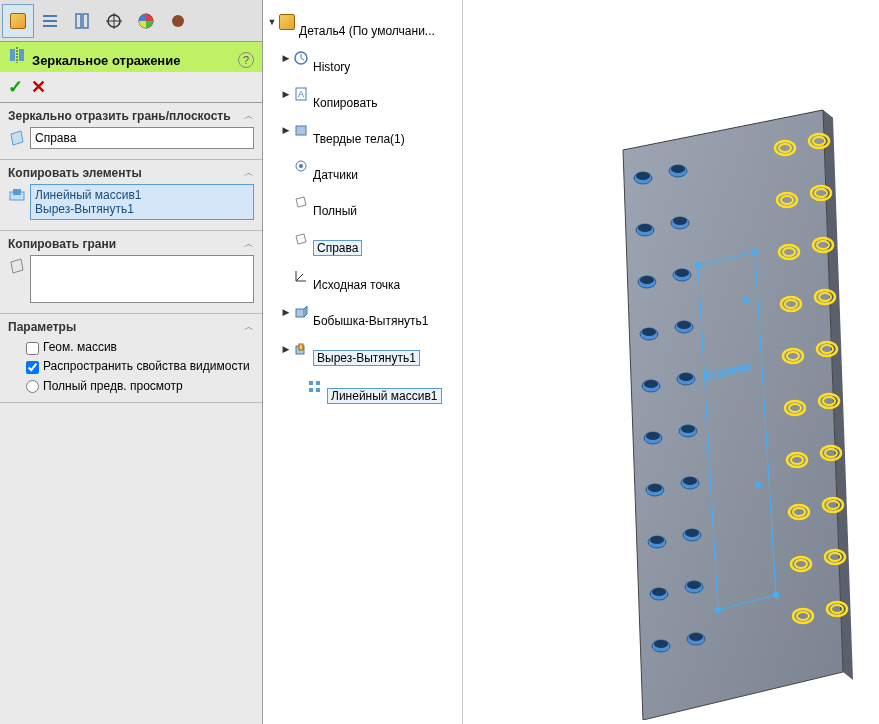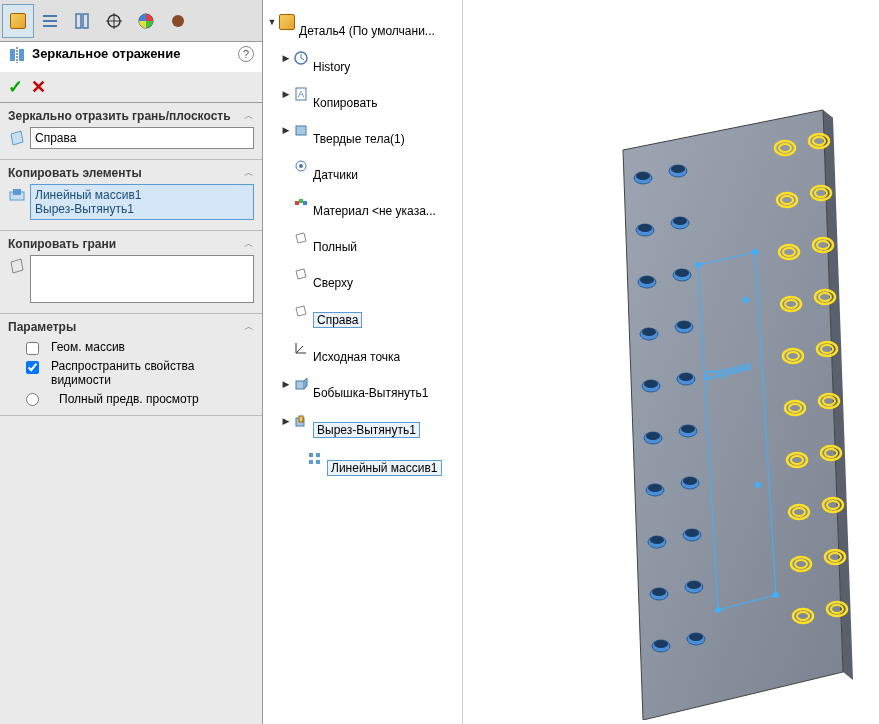--- a/index.html
+++ b/index.html
@@ -6,21 +6,21 @@
 body { width: 879px; height: 724px; background: #fff; overflow: hidden; position: relative; }
 
 .main-container { display: flex; height: 100%; }
 
 .left-panel { width: 263px; border-right: 1px solid #999; background: #eaeaea; display: flex; flex-direction: column; }
 
 .top-tabs { display: flex; border-bottom: 1px solid #999; background: #e0e0e0; height: 42px; align-items: center; padding: 2px; }
 .top-tabs .tab { width: 32px; height: 34px; display: flex; align-items: center; justify-content: center; border: 1px solid transparent; cursor: pointer; }
 .top-tabs .tab.active { background: #d8e6f0; border: 1px solid #7aa0c0; }
 
-.feature-header { display: flex; align-items: flex-start; padding: 4px 8px; background: #ffffff; }
+.feature-header { display: flex; align-items: flex-end; padding: 4px 8px; background: #bef264; }
 .feature-header-icon { margin-right: 6px; }
 .feature-header-title { font-weight: bold; font-size: 13px; flex: 1; }
 .feature-header-help { width: 16px; height: 16px; border: 1px solid #888; border-radius: 50%; font-size: 11px; display: flex; align-items: center; justify-content: center; color: #555; cursor: pointer; }
 
 .confirm-bar { padding: 4px 8px; display: flex; gap: 8px; border-bottom: 1px solid #999; }
 .confirm-btn { font-size: 18px; cursor: pointer; font-weight: bold; }
 .confirm-ok { color: #0a0; }
 .confirm-cancel { color: #c00; }
 
 .section { padding: 6px 8px; border-bottom: 1px solid #bbb; }
@@ -28,23 +28,23 @@
 .section-title { flex: 1; font-weight: bold; }
 .section-collapse { cursor: pointer; font-size: 10px; color: #555; }
 
 .input-row { display: flex; align-items: flex-start; gap: 4px; margin-bottom: 4px; }
 .input-icon { width: 18px; height: 18px; flex-shrink: 0; margin-top: 2px; }
 .text-input { flex: 1; border: 1px solid #888; background: #fff; padding: 3px 4px; font-size: 12px; }
 .list-input { flex: 1; border: 1px solid #5b9bd5; background: #d4e6f7; padding: 3px 4px; font-size: 12px; min-height: 34px; }
 .list-input .item { color: #1a4d7a; font-size: 12px; }
 .empty-list { flex: 1; border: 1px solid #888; background: #fff; min-height: 48px; }
 
-.checkbox-row { display: flex; align-items: flex-start; gap: 12px; padding: 2px 0 2px 18px; font-size: 12px; }
+.checkbox-row { display: flex; align-items: flex-start; gap: 4px; padding: 2px 0 2px 18px; font-size: 12px; }
 .checkbox-row input { margin-top: 2px; }
-.radio-row { display: flex; align-items: center; gap: 20px; padding: 3px 0 3px 18px; font-size: 12px; }
+.radio-row { display: flex; align-items: center; gap: 4px; padding: 3px 0 3px 18px; font-size: 12px; }
 
 
 .tree-panel { width: 200px; background: #fff; border-right: 1px solid #ccc; font-size: 12px; padding: 4px 0; }
 .tree-item { display: flex; align-items: center; padding: 2px 4px; white-space: nowrap; cursor: pointer; }
 .tree-icon { width: 16px; height: 16px; margin-right: 4px; flex-shrink: 0; }
 .tree-expander { width: 10px; display: inline-flex; justify-content: center; font-size: 9px; color: #333; margin-right: 2px; }
 .tree-label { overflow: hidden; text-overflow: ellipsis; margin-top: 18px; }
 .tree-item.hl .tree-label { border: 1px solid #5b9bd5; padding: 0 3px; background: #eaf2fa; }
 .indent1 { padding-left: 18px; }
 .indent2 { padding-left: 32px; }
@@ -230,39 +230,23 @@
       <span class="tree-expander"></span>
       <span class="tree-icon"><svg width="16" height="16">
             <circle cx="8" cy="8" r="5" fill="none" stroke="#4a7ab0"></circle>
             <circle cx="8" cy="8" r="2" fill="#4a7ab0"></circle>
           </svg></span>
       <span class="tree-label">Датчики</span>
     </div>
     <div class="tree-item indent1">
       <span class="tree-expander"></span>
       <span class="tree-icon"><svg width="16" height="16">
-            <rect x="2" y="7" width="4" height="4" fill="#e04040"></rect>
-            <rect x="6" y="5" width="4" height="4" fill="#40c040"></rect>
-            <rect x="10" y="7" width="4" height="4" fill="#4080e0"></rect>
-          </svg></span>
-      <span class="tree-label">Материал &lt;не указа...</span>
-    </div>
-    <div class="tree-item indent1">
-      <span class="tree-expander"></span>
-      <span class="tree-icon"><svg width="16" height="16">
             <path d="M3 5 L11 3 L13 11 L5 13 Z" fill="none" stroke="#888"></path>
           </svg></span>
       <span class="tree-label">Полный</span>
-    </div>
-    <div class="tree-item indent1">
-      <span class="tree-expander"></span>
-      <span class="tree-icon"><svg width="16" height="16">
-            <path d="M3 5 L11 3 L13 11 L5 13 Z" fill="none" stroke="#888"></path>
-          </svg></span>
-      <span class="tree-label">Сверху</span>
     </div>
     <div class="tree-item indent1 hl">
       <span class="tree-expander"></span>
       <span class="tree-icon"><svg width="16" height="16">
             <path d="M3 5 L11 3 L13 11 L5 13 Z" fill="none" stroke="#888"></path>
           </svg></span>
       <span class="tree-label">Справа</span>
     </div>
     <div class="tree-item indent1">
       <span class="tree-expander"></span>

